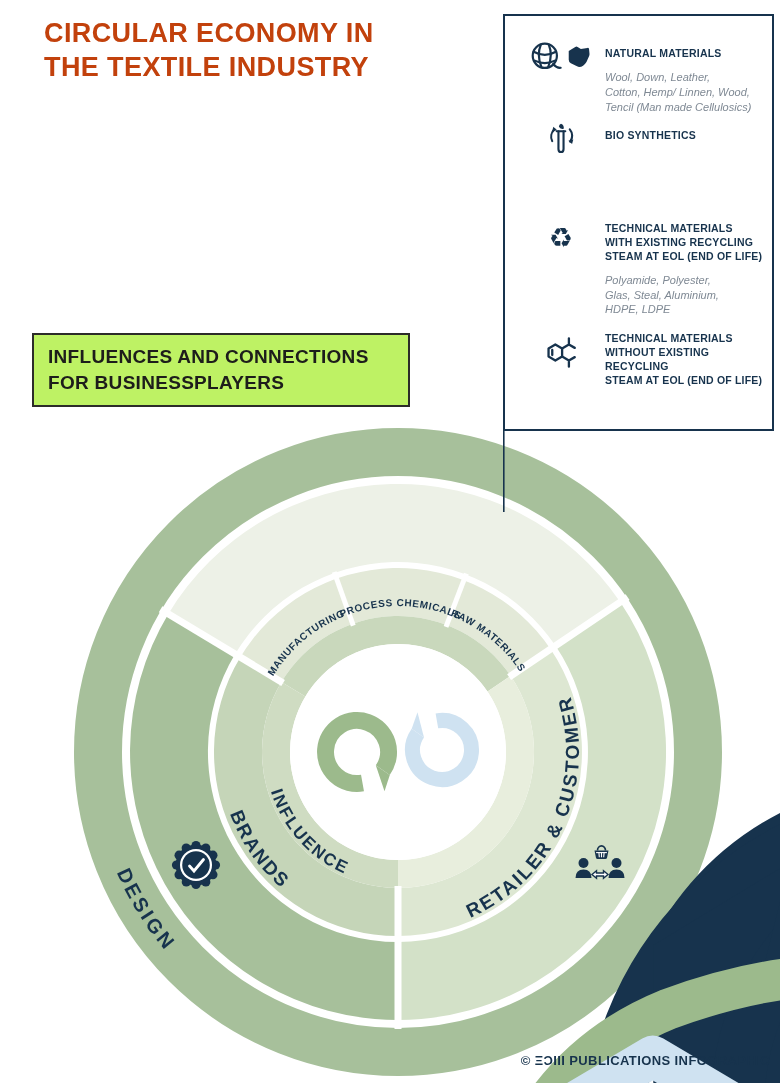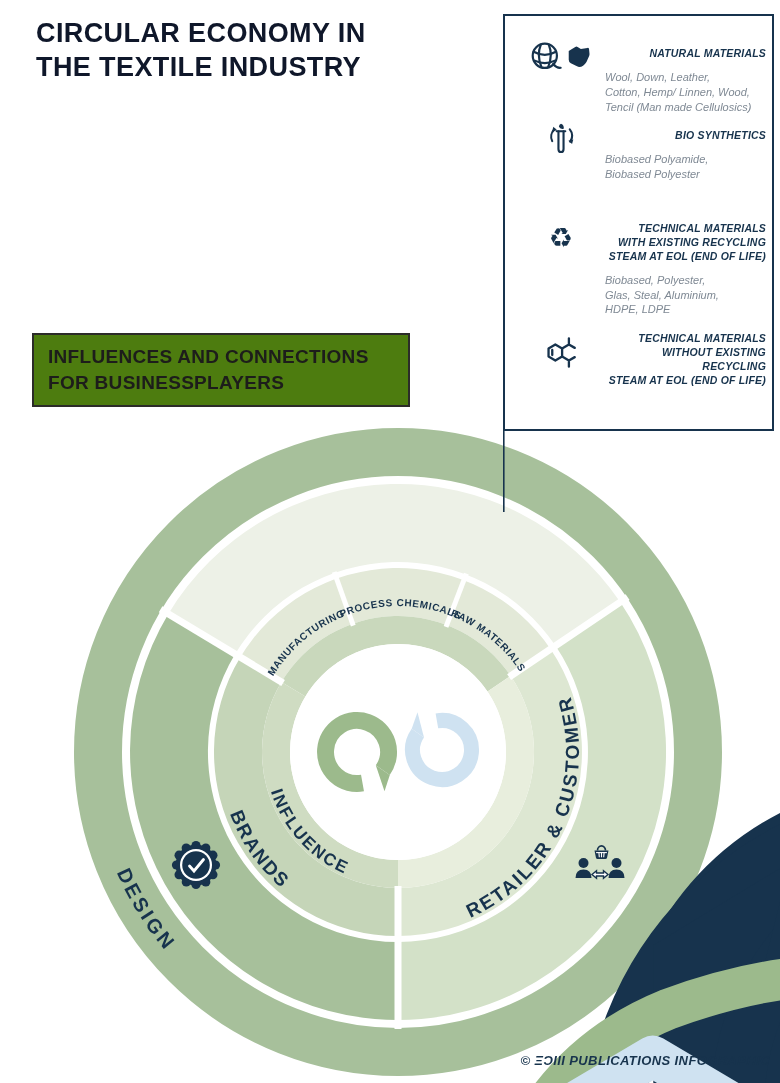--- a/index.html
+++ b/index.html
@@ -2,45 +2,45 @@
 <html style="--outer_ring: #a7c09b; --wedge_top: #edf1e7; --wedge_right: #d3e1c8; --wedge_left: #a7c09b; --ring3_top: #e3e9d8; --ring3_right: #dde7d2; --ring3_left: #c5d5b8; --ring4_top: #c9d8bc; --ring4_right: #e8eedd; --ring4_left: #cfdcc2; --icon_navy: #17334d; --logo_green: #9cba8c; --logo_blue: #cfe2f1;"><head>
 <meta charset="utf-8">
 <style>
   html,body{margin:0;padding:0;}
   body{
     width:780px;height:1083px;background:#ffffff;position:relative;overflow:hidden;
     font-family:"Liberation Sans", sans-serif;
   }
   .abs{position:absolute;}
   #title{
-    left:36px;top:16px;font-size:27px;font-weight:bold;color:#0f172a;
+    left:44px;top:16px;font-size:27px;font-weight:bold;color:#c2410c;
     letter-spacing:.4px;line-height:1.27;white-space:pre-line;
   }
   #influences-box{
-    left:32px;top:333px;width:346px;border:2px solid #2c2c29;background:#4d7c0f;
+    left:32px;top:333px;width:346px;border:2px solid #2c2c29;background:#bef264;
     padding:9px 14px;font-size:19px;font-weight:bold;color:#1d1d1b;
     letter-spacing:.3px;line-height:1.38;white-space:pre-line;
   }
   #legend-box{
     left:503px;top:14px;width:267px;height:413px;border:2px solid var(--icon_navy);
     background:#fff;z-index:3;
   }
   .legend-item{position:absolute;left:12px;right:6px;display:flex;}
   .li1{top:22px}.li2{top:104px}.li3{top:206px}.li4{top:316px}
   .legend-icons{width:88px;flex-shrink:0;display:flex;justify-content:center;gap:3px;padding-top:2px;align-items:flex-start;}
   .legend-content{flex:1;}
   .legend-heading{
-    font-size:10.5px;font-weight:bold;font-style:italic;color:var(--icon_navy);
-    line-height:1.32;white-space:pre-line;margin:0 0 9px 0;letter-spacing:.2px;text-align:right;
+    font-size:10.5px;font-weight:bold;color:var(--icon_navy);
+    line-height:1.32;white-space:pre-line;margin:0 0 9px 0;letter-spacing:.2px;
   }
   .hpad{padding-top:9px;}
   .legend-body{font-size:11px;color:#7f8994;line-height:1.36;white-space:pre-line;font-style:italic;}
   .recycle-glyph{font-family:"DejaVu Sans",sans-serif;font-size:27px;line-height:1;color:var(--icon_navy);}
   #footer{
-    right:10px;top:1053px;font-size:13px;font-style:italic;font-weight:bold;
+    right:10px;top:1053px;font-size:13px;font-weight:bold;
     color:var(--icon_navy);letter-spacing:.4px;z-index:3;margin-left:28px;
   }
   svg#circular-diagram{position:absolute;left:0;top:0;z-index:1;}
   .lbl{fill:var(--icon_navy);font-weight:bold;}
   .lbl-design{font-size:20px;letter-spacing:3px;}
   .lbl-brands{font-size:19px;letter-spacing:2px;}
   .lbl-influence{font-size:17px;letter-spacing:2px;}
   .lbl-retailer{font-size:19px;letter-spacing:2.2px;}
   .lbl-sm{font-size:10px;letter-spacing:.6px;}
   .c-navy{color:var(--icon_navy);}
@@ -234,34 +234,32 @@
   </div>
 
   <div class="legend-item li2">
     <div class="legend-icons">
       <svg width="34" height="34" viewBox="0 0 24 24" class="c-navy">
           <use href="#sym-biotube"></use>
         </svg>
     </div>
     <div class="legend-content">
       <div class="legend-heading hpad">BIO SYNTHETICS</div>
-      <div class="legend-body">Biobased Polyamide,
-Biobased Polyester</div>
     </div>
   </div>
 
   <div class="legend-item li3">
     <div class="legend-icons">
       <div class="recycle-glyph">♻</div>
     </div>
     <div class="legend-content">
       <div class="legend-heading">TECHNICAL MATERIALS
 WITH EXISTING RECYCLING
 STEAM AT EOL (END OF LIFE)</div>
-      <div class="legend-body">Biobased, Polyester,
+      <div class="legend-body">Polyamide, Polyester,
 Glas, Steal, Aluminium,
 HDPE, LDPE</div>
     </div>
   </div>
 
   <div class="legend-item li4">
     <div class="legend-icons">
       <svg width="37" height="37" viewBox="0 0 24 24" class="c-navy">
           <use href="#sym-molecule"></use>
         </svg>

